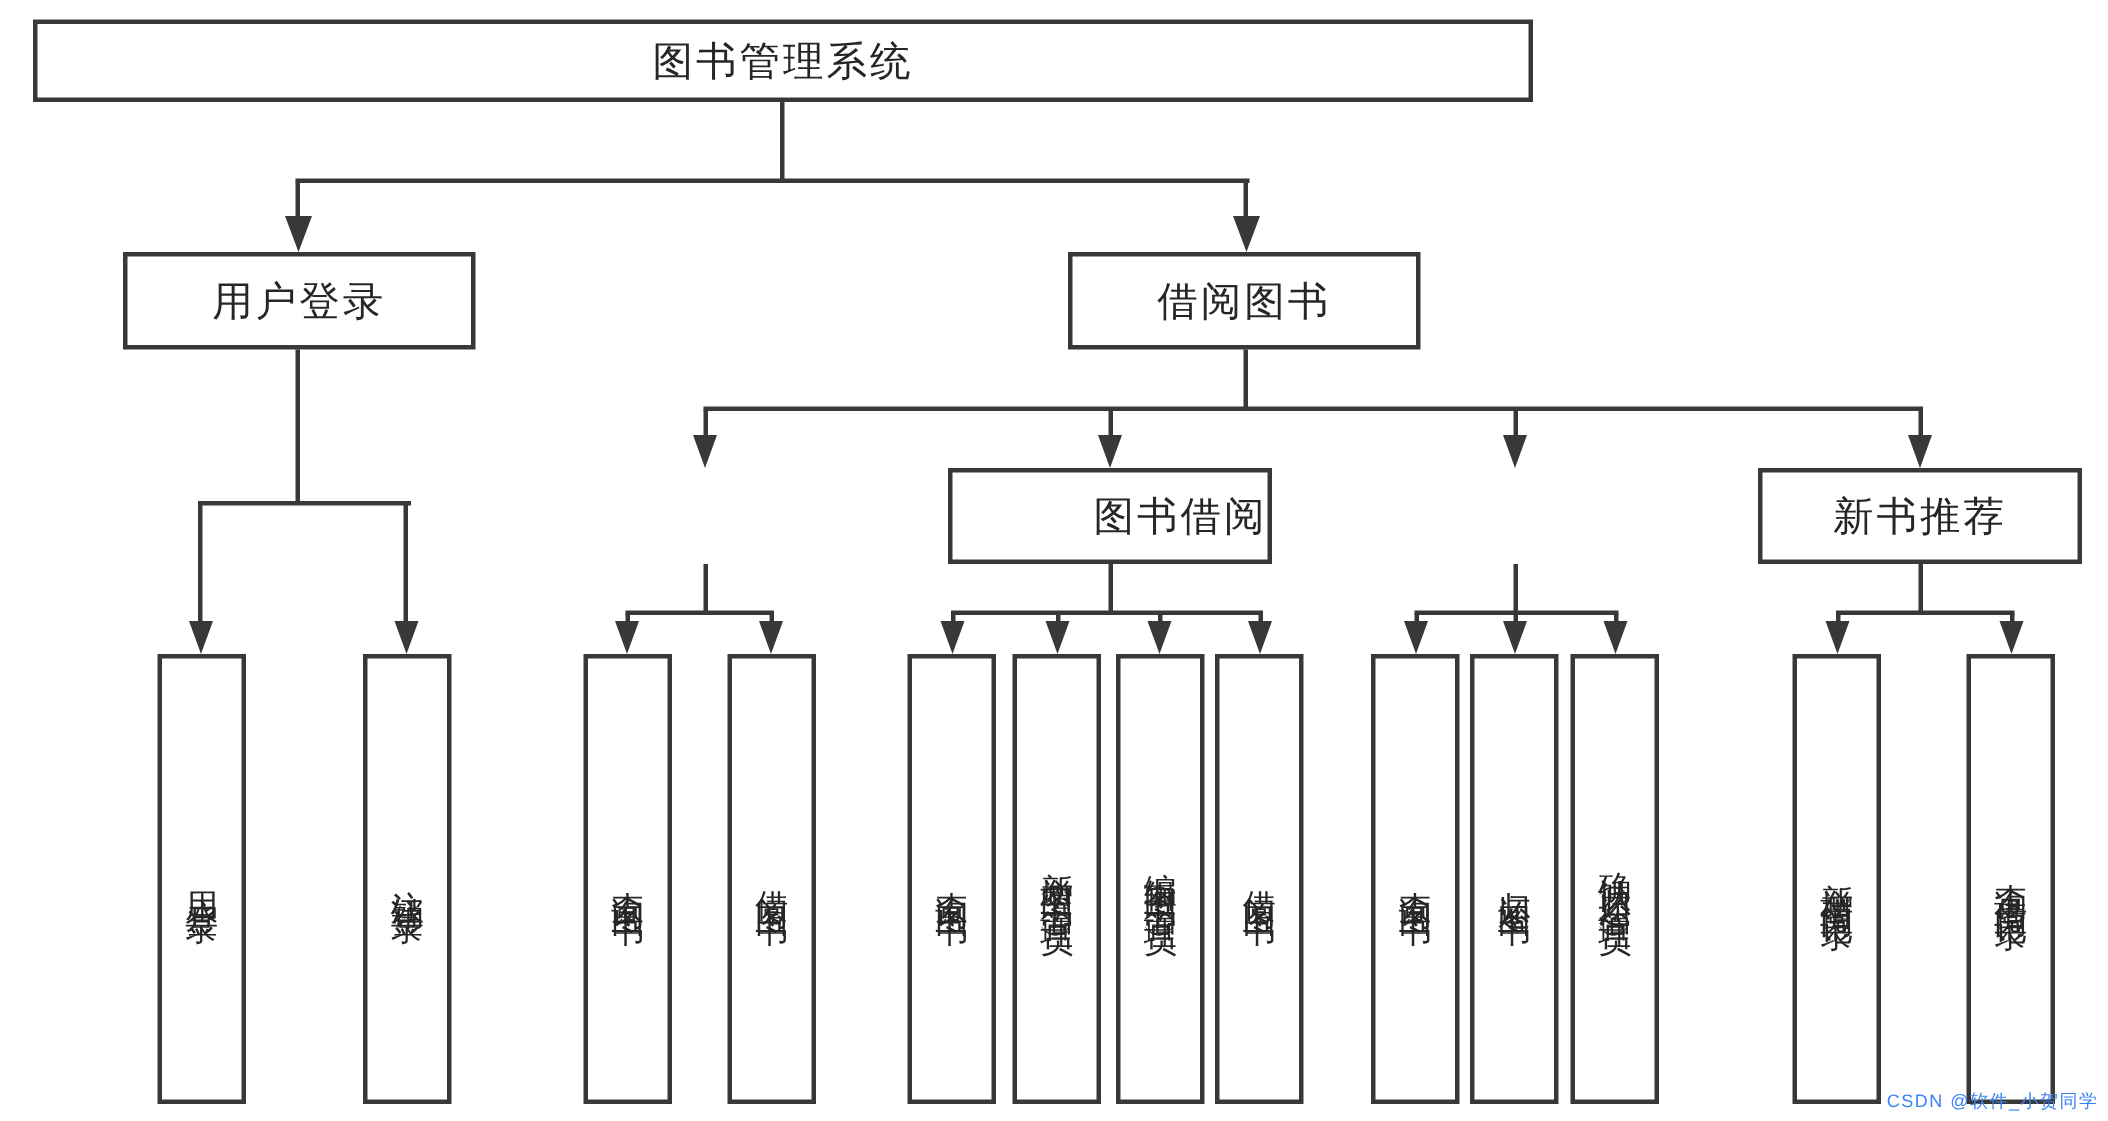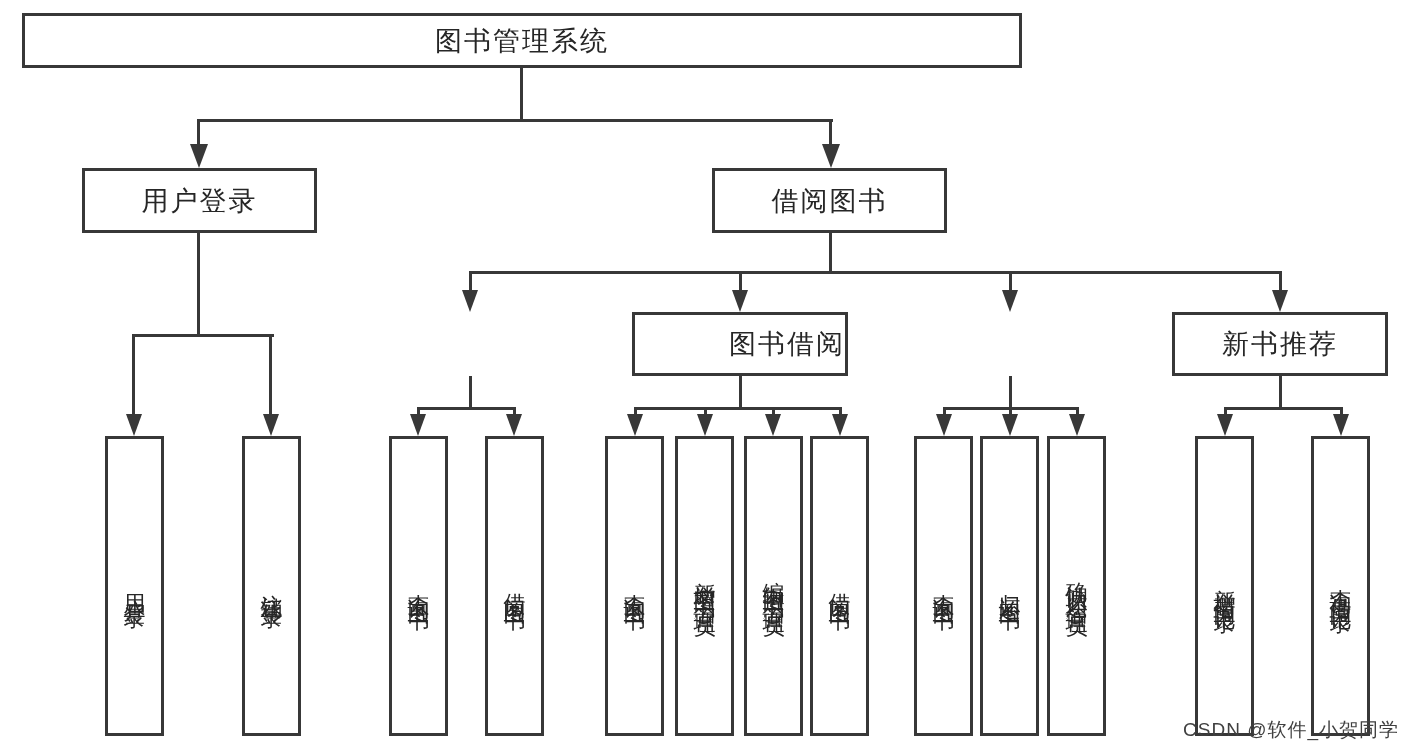--- a/index.html
+++ b/index.html
@@ -16,21 +16,21 @@
     writing-mode:vertical-rl;text-orientation:mixed;
     font-size:22px;line-height:1;letter-spacing:5px;white-space:normal;
   }
   .vl,.hl{position:absolute;background:#383838;}
   .vl{width:3px;}
   .hl{height:3px;}
   .ar{position:absolute;width:0;height:0;
       border-left:8px solid transparent;border-right:8px solid transparent;
       border-top:22px solid #383838;}
   .ar.big{border-left-width:9px;border-right-width:9px;border-top-width:24px;}
-  .wm{position:absolute;right:6px;bottom:4px;font-size:19px;color:#404040;
+  .wm{position:absolute;right:6px;bottom:4px;font-size:12px;color:#3b82f6;
       letter-spacing:1px;z-index:5;white-space:nowrap;}
 </style>
 </head>
 <body>
 
 <div class="canvas">
 
   <div class="box" style="left:22px;top:13px;width:1000px;height:55px;">
     <span class="lbl">图书管理系统</span>
   </div>

